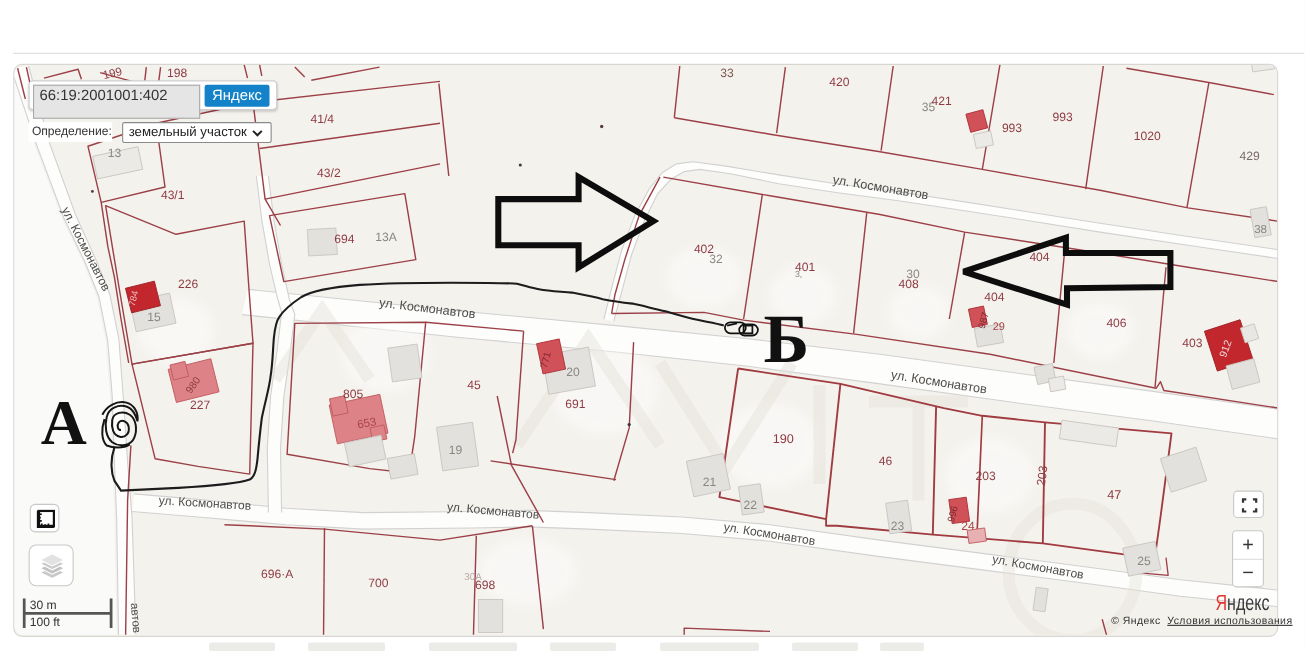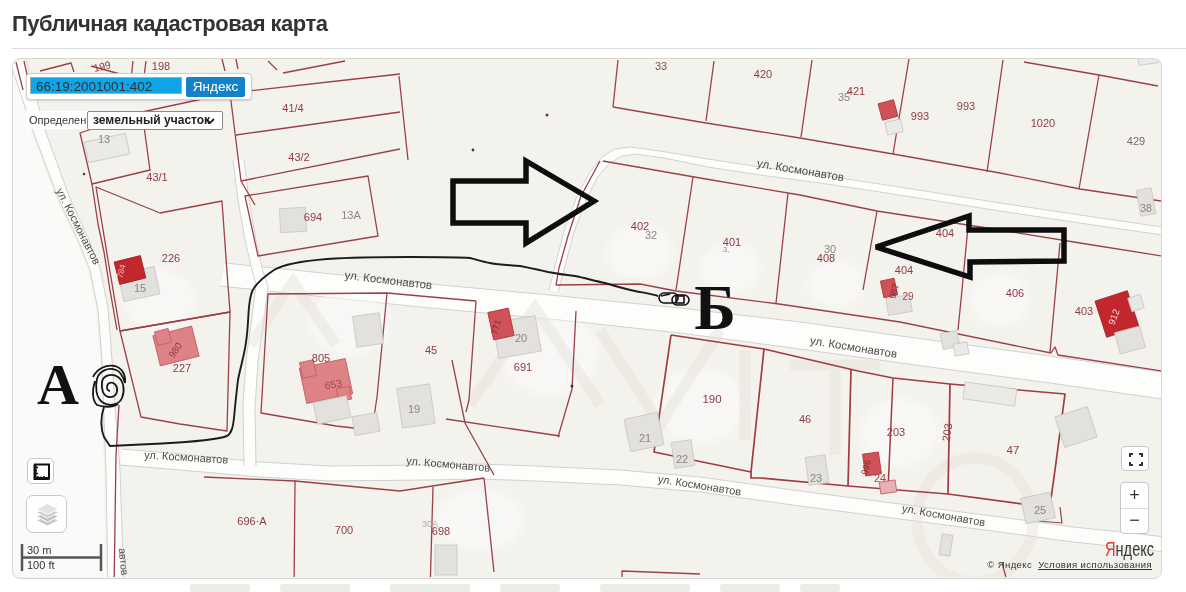--- a/index.html
+++ b/index.html
@@ -9,21 +9,20 @@
 #rule{position:absolute;left:12px;top:48px;width:1174px;height:1px;background:#dddddd;}
 #map{position:absolute;left:12px;top:58px;width:1148px;height:519px;background:#f4f2ed;
 border:1px solid #d8d6d1;border-radius:8px;}
 svg.main{position:absolute;left:0;top:0;}
 .ui{position:absolute;background:#ffffff;border:1px solid #c8c8c8;border-radius:5px;box-sizing:border-box;}
 </style>
 </head>
 <body>
 <div id="page">
 
-<div id="title">Публичная кадастровая карта</div>
 
 <div id="rule"></div>
 
 <div id="map"></div>
 <svg class="main" width="1186" height="592" viewBox="0 0 1186 592">
 <defs>
 <clipPath id="mapclip">
           <rect x="13" y="59" width="1148" height="518" rx="8"></rect>
         </clipPath>
 </defs>
@@ -426,27 +425,27 @@
         <rect x="390" y="584" width="80" height="8" rx="2"></rect>
         <rect x="500" y="584" width="60" height="8" rx="2"></rect>
         <rect x="600" y="584" width="90" height="8" rx="2"></rect>
         <rect x="720" y="584" width="60" height="8" rx="2"></rect>
         <rect x="800" y="584" width="40" height="8" rx="2"></rect>
       </g>
 </svg>
 
 <div class="ui" style="left:26px;top:73px;width:226px;height:27px;border-color:#cfcfcf;border-radius:4px;box-shadow:0 1px 2px rgba(0,0,0,0.15);"></div>
 
-<div style="position:absolute;left:30px;top:77px;width:152px;height:17px;background:#0ea5e9;border:1px solid #a9a9a9;box-sizing:border-box;font-size:13.5px;color:#333;line-height:17px;padding-left:5px;">66:19:2001001:402</div>
+<div style="position:absolute;left:30px;top:77px;width:152px;height:31px;background:#e5e5e5;border:1px solid #a9a9a9;box-sizing:border-box;font-size:13.5px;color:#333;line-height:17px;padding-left:5px;">66:19:2001001:402</div>
 
 <div style="position:absolute;left:186px;top:76.5px;width:59px;height:20.5px;background:#1482c8;border-radius:2px;color:#fff;font-size:13.5px;text-align:center;line-height:20px;">Яндекс</div>
 
 <div style="position:absolute;left:26px;top:111px;width:76px;height:18px;background:#fff;font-size:11px;color:#333;line-height:18px;padding-left:3px;box-sizing:border-box;">Определение:</div>
 
-<div style="position:absolute;left:87px;top:110.5px;width:136px;height:19px;background:#fff;border:1px solid #8a8a8a;border-radius:2px;font-size:12px;color:#222;line-height:17px;padding-left:5px;box-sizing:border-box;font-weight:bold;">земельный участок<svg width="10" height="7" viewBox="0 0 10 7" style="position:absolute;right:7px;top:6px;">
+<div style="position:absolute;left:111px;top:110.5px;width:136px;height:19px;background:#fff;border:1px solid #8a8a8a;border-radius:2px;font-size:12px;color:#222;line-height:17px;padding-left:5px;box-sizing:border-box;">земельный участок<svg width="10" height="7" viewBox="0 0 10 7" style="position:absolute;right:7px;top:6px;">
         <path d="M1 1 L5 5 L9 1" stroke="#222" stroke-width="1.8" fill="none"></path>
       </svg></div>
 
 <div class="ui" style="left:27px;top:458px;width:27px;height:26px;"><svg width="27" height="26" viewBox="0 0 27 26">
         <rect x="7" y="5.5" width="14" height="14" fill="none" stroke="#111" stroke-width="2"></rect>
         <path d="M7 8.5 h3 M7 11.5 h2 M7 14.5 h3 M10 19.5 v-2.6 M13 19.5 v-2 M16 19.5 v-2.6" stroke="#111" stroke-width="1.5" fill="none"></path>
         <path d="M7 5.5 v14 h14" fill="none" stroke="#111" stroke-width="3"></path>
       </svg></div>
 
 <div class="ui" style="left:26px;top:495px;width:41px;height:38px;border-radius:7px;"><svg width="41" height="38" viewBox="0 0 41 38">
@@ -471,14 +470,14 @@
 <div class="ui" style="left:1120px;top:482px;width:29px;height:52px;border-radius:4px;"></div>
 
 <div style="position:absolute;left:1121px;top:507.5px;width:27px;height:1px;background:#ddd;"></div>
 
 <div style="position:absolute;left:1120px;top:482px;width:29px;height:26px;font-size:18px;color:#333;text-align:center;line-height:26px;">+</div>
 
 <div style="position:absolute;left:1120px;top:508px;width:29px;height:26px;font-size:18px;color:#333;text-align:center;line-height:24px;">−</div>
 
 <div style="position:absolute;left:1105px;top:538px;font-size:20px;color:#3a3a3a;transform:scaleX(0.73);transform-origin:0 0;white-space:nowrap;"><span style="color:#e3342f;">Я</span>ндекс</div>
 
-<div style="position:absolute;left:0px;top:559px;width:1152px;text-align:right;font-size:9.5px;color:#333;letter-spacing:0.4px;">© Яндекс&nbsp; <span style="text-decoration:underline;">Условия использования</span></div>
+<div style="position:absolute;left:0px;top:559px;width:1152px;text-align:right;font-size:9.5px;color:#333;letter-spacing:0.4px;padding-left:23px;">© Яндекс&nbsp; <span style="text-decoration:underline;">Условия использования</span></div>
 </div>
 
 </body></html>

